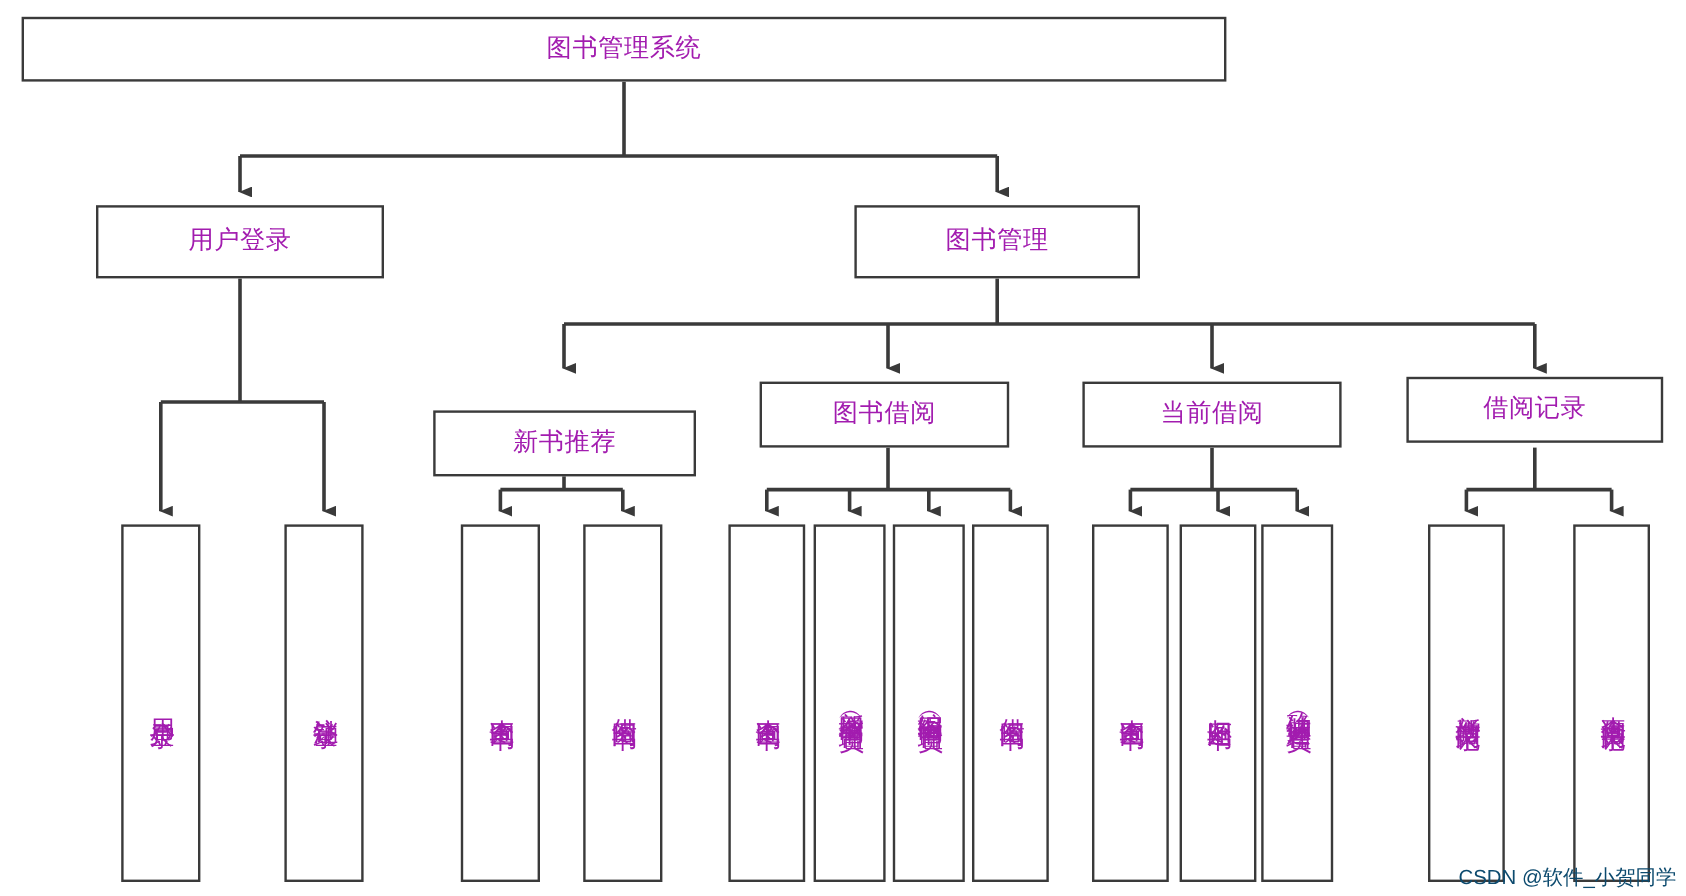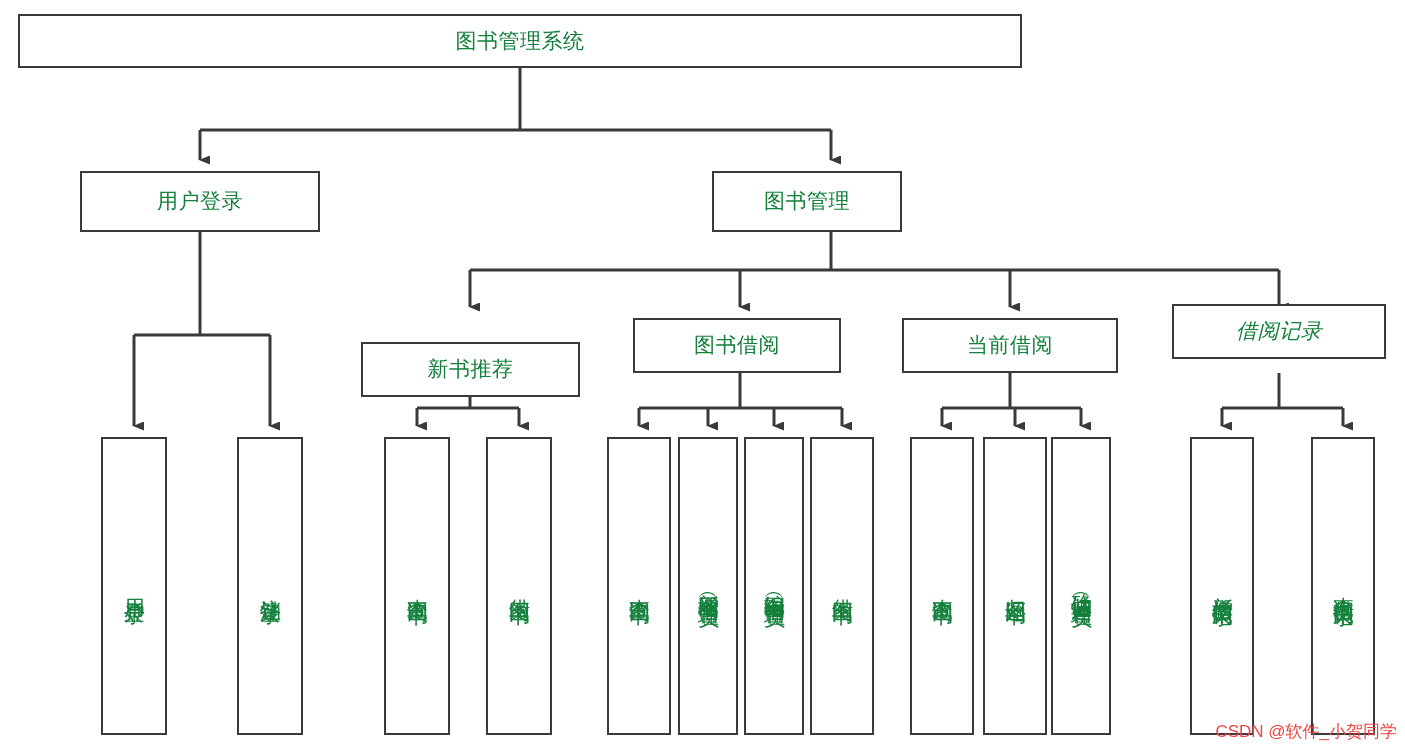--- a/index.html
+++ b/index.html
@@ -27,21 +27,21 @@
     pointer-events: none;
   }
   .node {
     position: absolute;
     box-sizing: border-box;
     background: #ffffff;
     border: 2px solid #3a3a3a;
     display: flex;
     align-items: center;
     justify-content: center;
-    color: #15803d;
+    color: #a21caf;
     line-height: 1.18;
   }
   .node.horiz {
     font-size: 21px;
     letter-spacing: 0.5px;
   }
   .node.vert {
     writing-mode: vertical-rl;
     text-orientation: upright;
     font-size: 21px;
@@ -55,21 +55,21 @@
   .node.vert .lbl {
     writing-mode: vertical-rl;
     text-orientation: upright;
     text-align: center;
   }
   #watermark {
     position: absolute;
     right: 8px;
     bottom: 4px;
     font-size: 17px;
-    color: #ef4444;
+    color: #0c4a6e;
     white-space: nowrap;
     font-family: "Liberation Sans", "DejaVu Sans", sans-serif;
   }
 </style>
 </head>
 <body>
 
 <div id="canvas">
 
   <svg id="wires" viewBox="0 0 1405 747" xmlns="http://www.w3.org/2000/svg">
@@ -115,33 +115,33 @@
       </g>
   </svg>
 
   <div id="nodes">
       <div class="node horiz" style="left: 18px; top: 14px; width: 1004px; height: 54px;">
         <span class="lbl">图书管理系统</span>
       </div>
       <div class="node horiz" style="left: 80px; top: 171px; width: 240px; height: 61px;">
         <span class="lbl">用户登录</span>
       </div>
-      <div class="node horiz" style="left: 712px; top: 171px; width: 190px; height: 61px;">
+      <div class="node horiz" style="left: 712px; top: 171px; width: 238px; height: 61px;">
         <span class="lbl">图书管理</span>
       </div>
       <div class="node horiz" style="left: 361px; top: 318px; width: 219px; height: 55px; margin-top: 24px;">
         <span class="lbl">新书推荐</span>
       </div>
       <div class="node horiz" style="left: 633px; top: 318px; width: 208px; height: 55px;">
         <span class="lbl">图书借阅</span>
       </div>
       <div class="node horiz" style="left: 902px; top: 318px; width: 216px; height: 55px; align-items: center;">
         <span class="lbl">当前借阅</span>
       </div>
-      <div class="node horiz" style="left: 1172px; top: 304px; width: 214px; height: 55px; font-style: italic;">
+      <div class="node horiz" style="left: 1172px; top: 314px; width: 214px; height: 55px;">
         <span class="lbl">借阅记录</span>
       </div>
       <div class="node vert" style="left: 101px; top: 437px; width: 66px; height: 298px;">
         <span class="lbl">用户登录</span>
       </div>
       <div class="node vert" style="left: 237px; top: 437px; width: 66px; height: 298px;">
         <span class="lbl">注销登录</span>
       </div>
       <div class="node vert" style="left: 384px; top: 437px; width: 66px; height: 298px;">
         <span class="lbl">查询图书</span>

